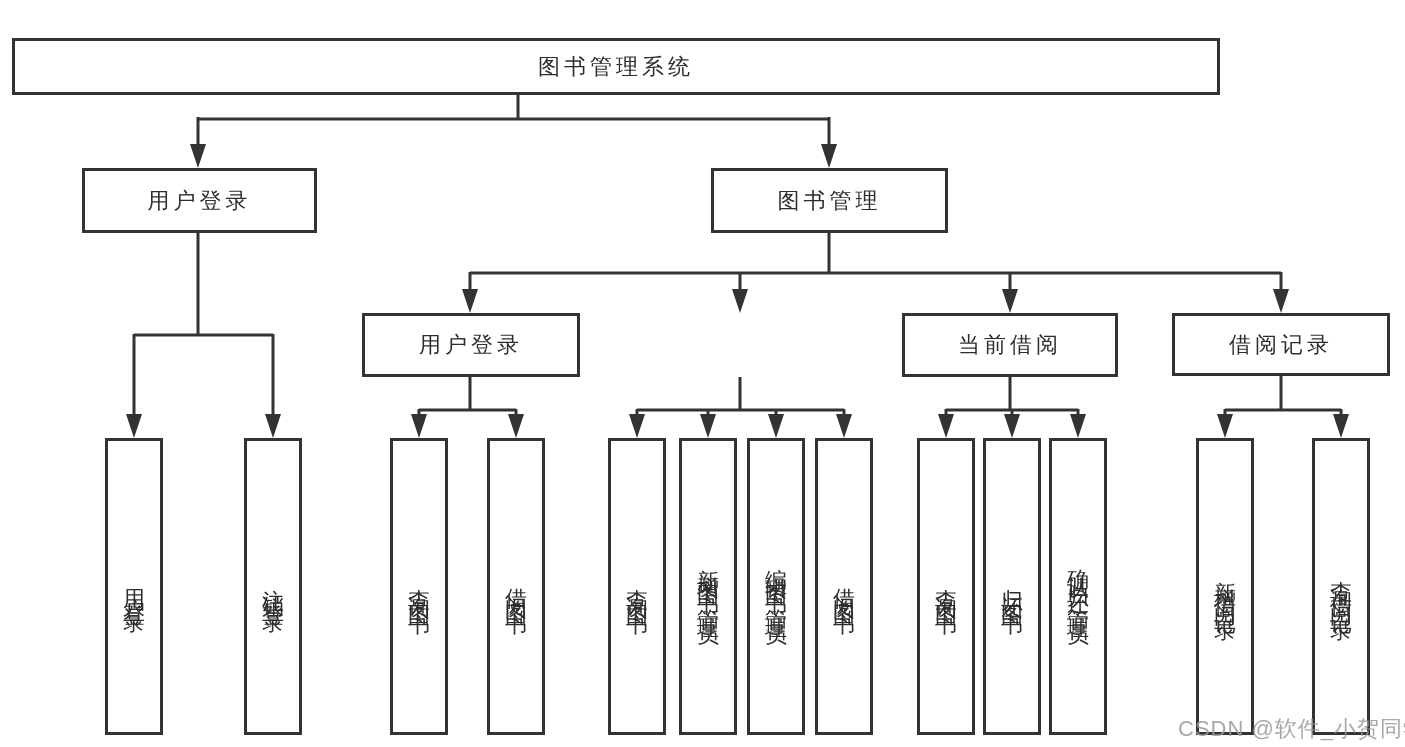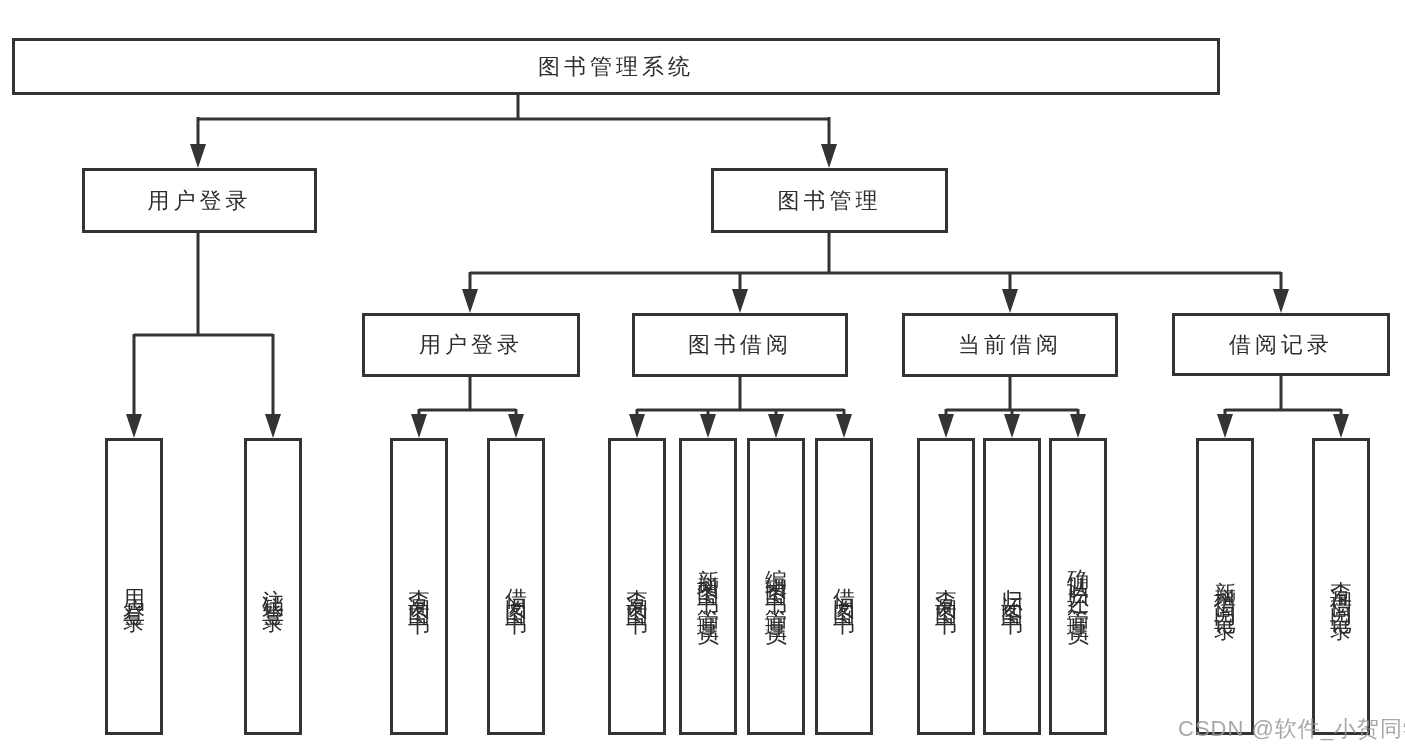--- a/index.html
+++ b/index.html
@@ -139,23 +139,20 @@
   <div class="node n-user-login">
     <span>用户登录</span>
   </div>
   <div class="node n-book-mgmt">
     <span>图书管理</span>
   </div>
 
   <div class="node n-new-book">
     <span>用户登录</span>
   </div>
-  <div class="node n-book-borrow">
-    <span>图书借阅</span>
-  </div>
   <div class="node n-current-borrow">
     <span>当前借阅</span>
   </div>
   <div class="node n-borrow-records">
     <span>借阅记录</span>
   </div>
 
   <div class="leaf lf-1">
     <span>用户登录</span>
   </div>

